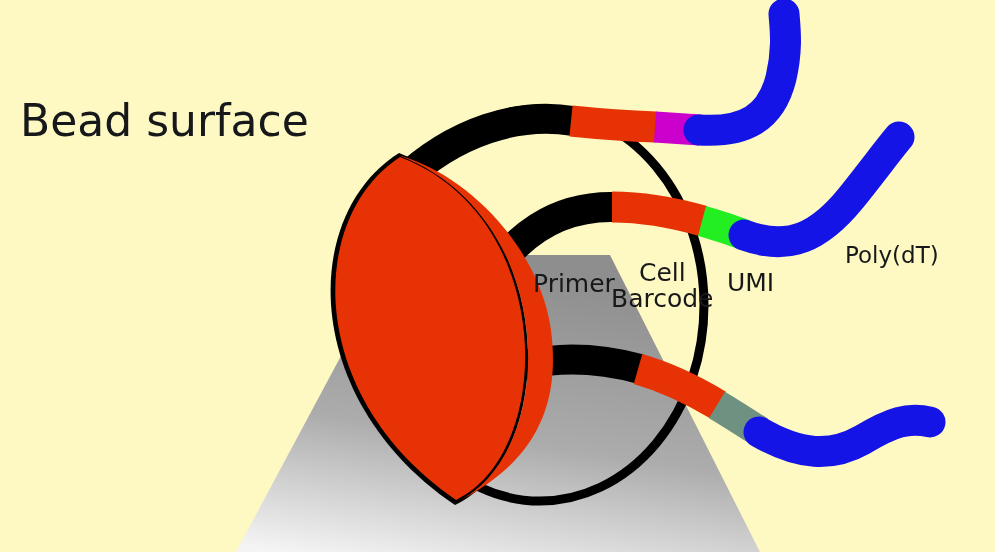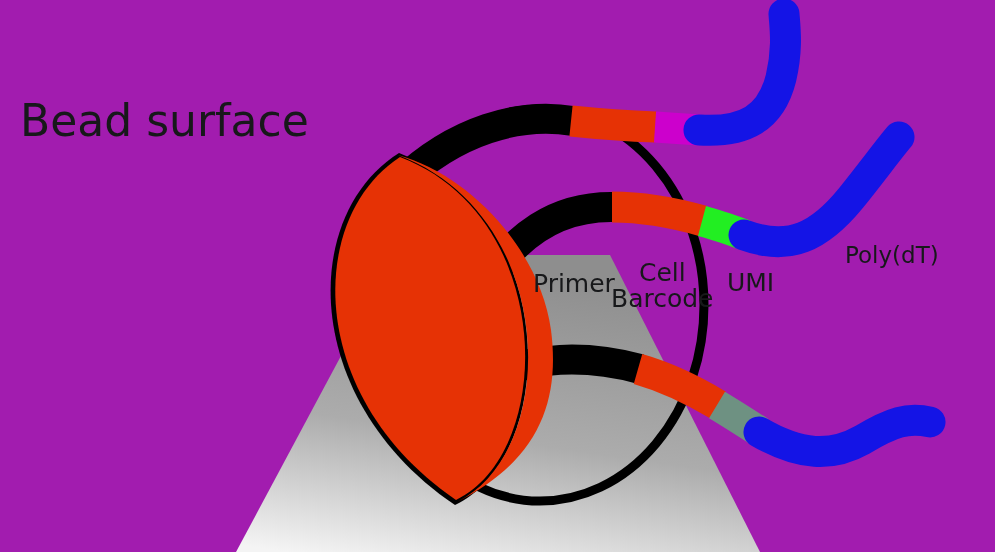--- a/index.html
+++ b/index.html
@@ -10,21 +10,21 @@
   body {
     width: 995px;
     height: 552px;
     overflow: hidden;
     font-family: "DejaVu Sans", sans-serif;
   }
   #stage {
     position: relative;
     width: 995px;
     height: 552px;
-    background: #a21caf;
+    background: #fef9c3;
   }
   #diagram {
     position: absolute;
     left: 0;
     top: 0;
     width: 995px;
     height: 552px;
     display: block;
   }
   .diagram-label {

